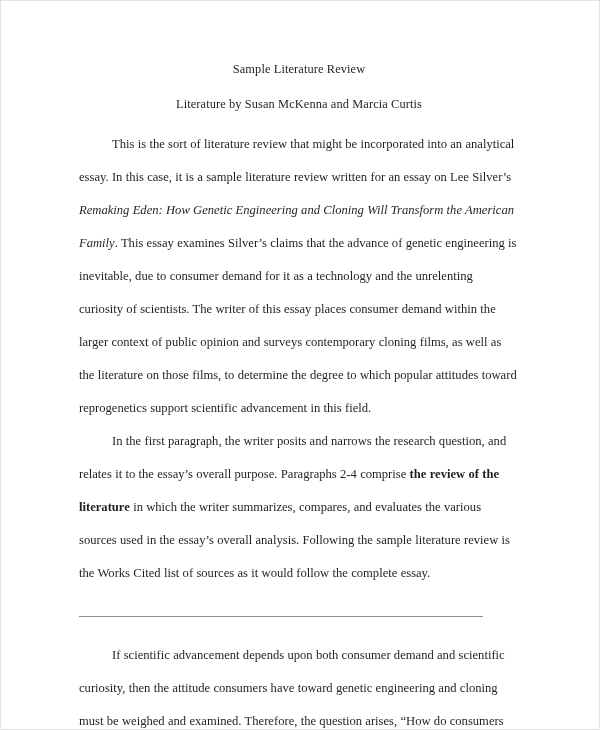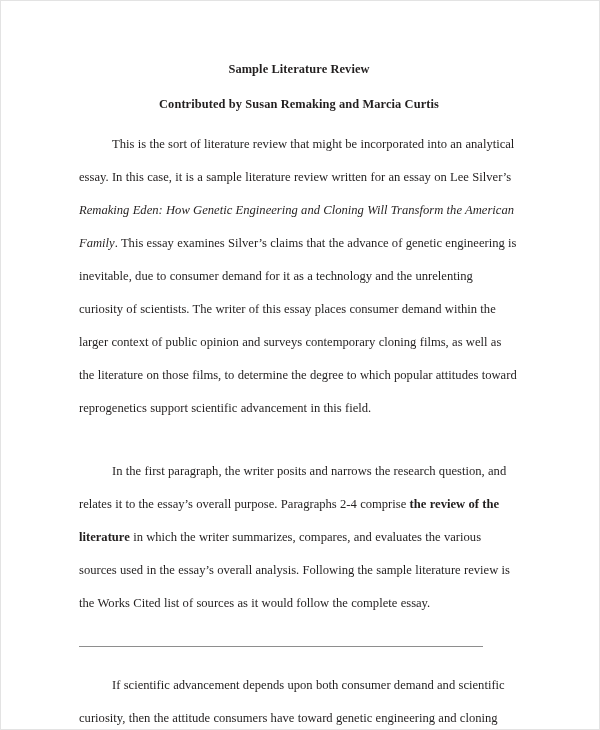--- a/index.html
+++ b/index.html
@@ -22,21 +22,21 @@
     overflow: hidden;
   }
   .doc-body {
     position: absolute;
     left: 78px;
     top: 56px;
     width: 440px;
   }
   .doc-heading {
     text-align: center;
-    font-weight: bold;
+    font-weight: normal;
     font-size: 12.4px;
     letter-spacing: 0.1px;
     line-height: 1;
     margin: 8px;
   }
   .doc-heading.title {
     margin-top: 6px;
   }
   .doc-heading.byline {
     margin-top: 23px;
@@ -45,21 +45,20 @@
     font-size: 12.6px;
     line-height: 33px;
     text-align: left;
     margin: 0;
     word-spacing: 0.15px;
   }
   .para.first-body {
     margin-top: 17px;
   }
   .para.second-body {
-    margin-top: 30px;
   }
   .para.third-body {
     margin-top: 22px;
   }
   .indent {
     display: inline-block;
     width: 33px;
   }
   .para em {
     font-style: italic;
@@ -79,21 +78,21 @@
 </style>
 </head>
 <body style="color: rgb(34, 31, 31);">
 
 <div class="page" style="background: rgb(255, 255, 255); border-color: rgb(227, 227, 227);">
 
   <div class="doc-body">
 
     <p class="doc-heading title">Sample Literature Review</p>
 
-    <p class="doc-heading byline">Contributed by Susan Remaking and Marcia Curtis</p>
+    <p class="doc-heading byline">Literature by Susan McKenna and Marcia Curtis</p>
 
     <p class="para first-body"><span class="indent"></span><span>This is the sort of literature review that might be incorporated into an analytical essay. In this case, it is a sample literature review written for an essay on Lee Silver’s </span><em>Remaking Eden: How Genetic Engineering and Cloning Will Transform the American Family</em><span>. This essay examines Silver’s claims that the advance of genetic engineering is inevitable, due to consumer demand for it as a technology and the unrelenting curiosity of scientists. The writer of this essay places consumer demand within the larger context of public opinion and surveys contemporary cloning films, as well as the literature on those films, to determine the degree to which popular attitudes toward reprogenetics support scientific advancement in this field.</span></p>
 
     <p class="para second-body"><span class="indent"></span><span>In the first paragraph, the writer posits and narrows the research question, and relates it to the essay’s overall purpose. Paragraphs 2-4 comprise </span><strong>the review of the literature</strong><span> in which the writer summarizes, compares, and evaluates the various sources used in the essay’s overall analysis. Following the sample literature review is the Works Cited list of sources as it would follow the complete essay.</span></p>
 
     <hr class="divider" style="border-top-color: rgb(142, 142, 142);">
 
     <p class="para third-body"><span class="indent"></span><span>If scientific advancement depends upon both consumer demand and scientific curiosity, then the attitude consumers have toward genetic engineering and cloning must be weighed and examined. Therefore, the question arises, “How do consumers form their opinions about cloning?” As a Communications major, I am aware that popular culture is one powerful way that ideas about controversial topics are communicated. Therefore this question becomes more specifically: What can popular movies (like Jurassic Park) tell us about people’s attitudes toward</span></p>
 
   </div>

